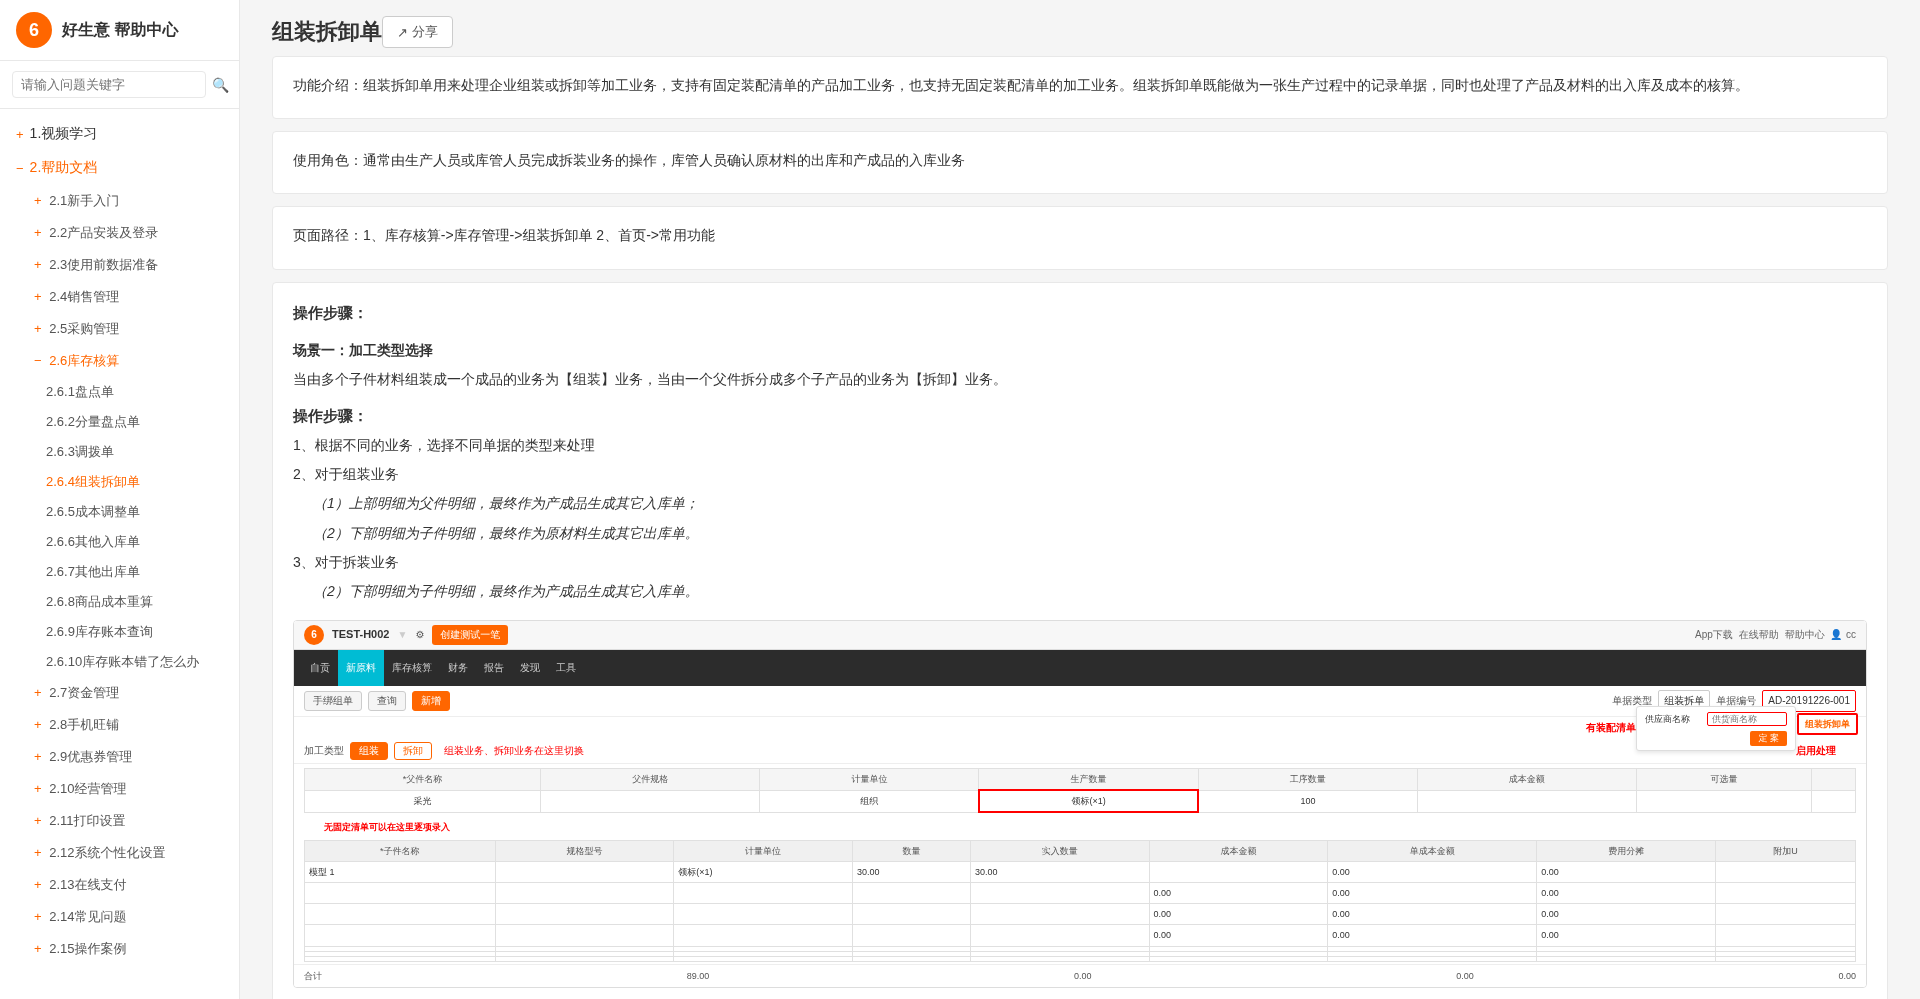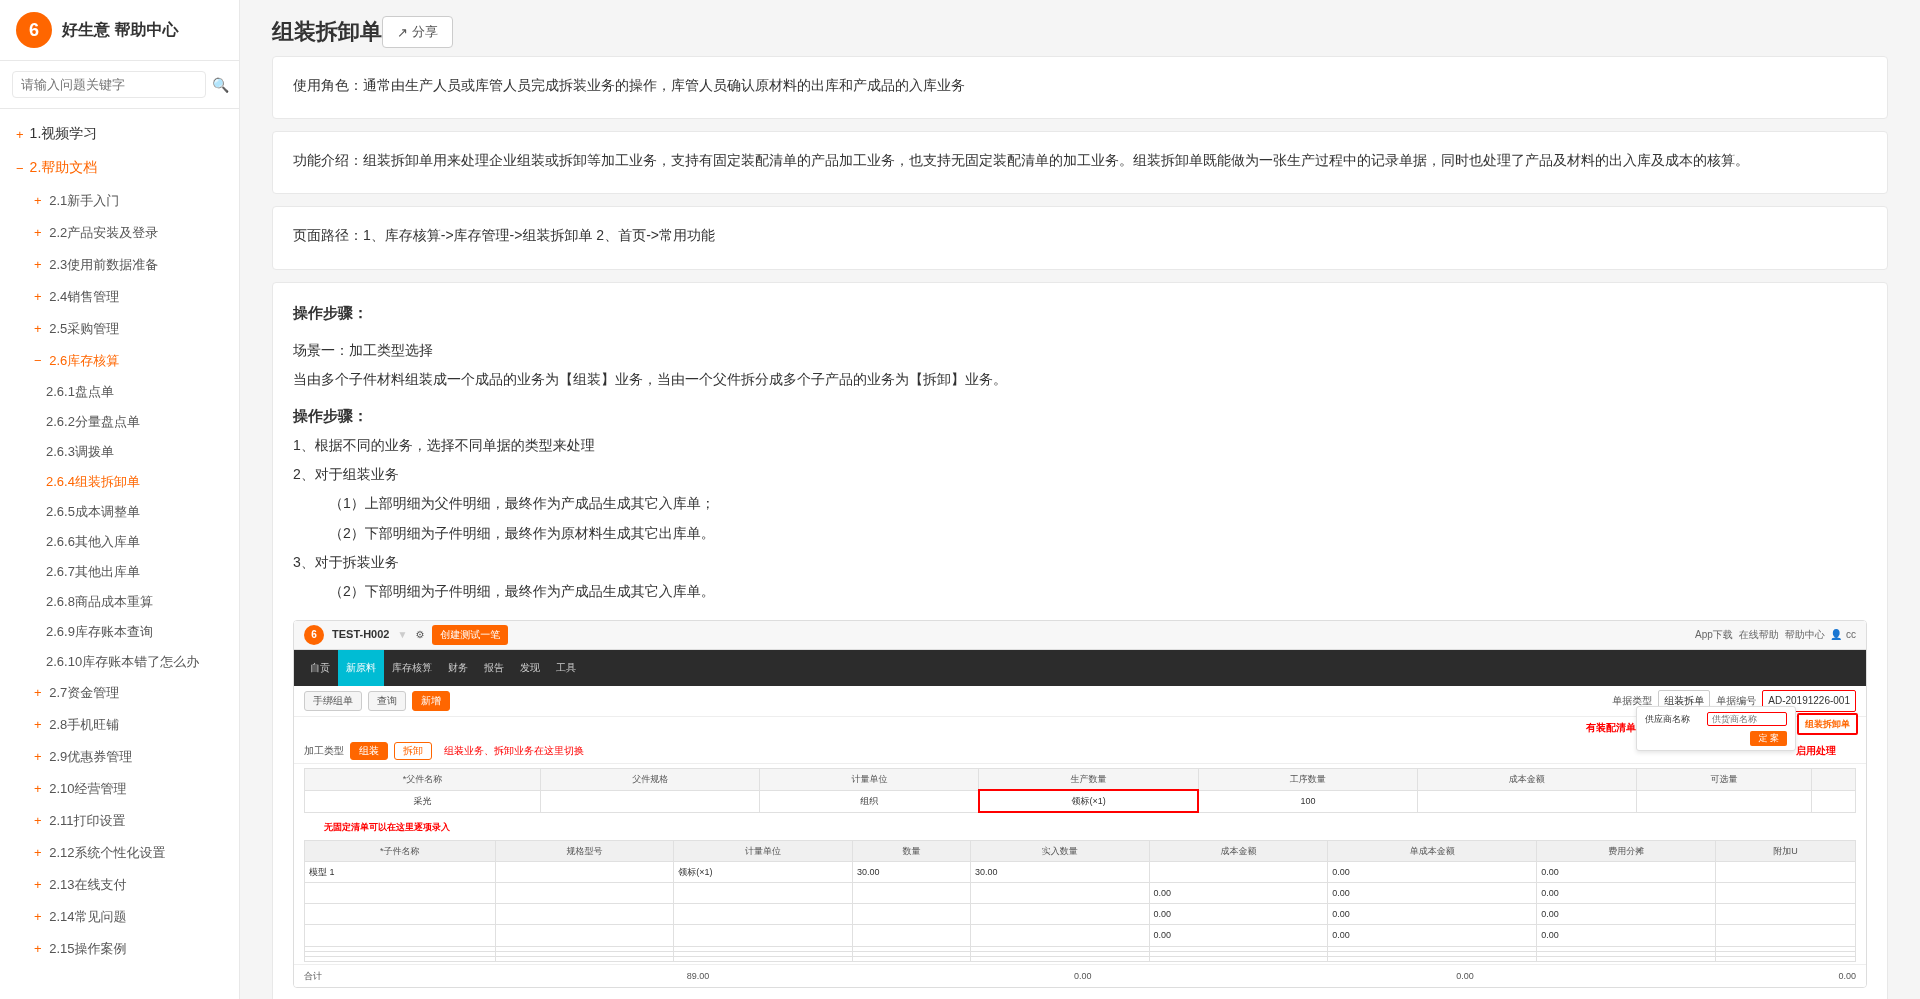--- a/index.html
+++ b/index.html
@@ -156,32 +156,32 @@
     }
     .content-card p { margin-bottom: 4px; }
 
     .section-title {
       font-weight: bold;
       font-size: 15px;
       margin-bottom: 8px;
       color: #333;
     }
     .scenario-title {
-      font-weight: normal;
+      font-weight: bold;
       font-size: 14px;
       margin: 12px 0 6px 0;
       color: #333;
     }
     .step-item {
       margin: 4px 0;
       color: #333;
       font-size: 14px;
       line-height: 1.8;
     }
-    .indent1 { margin-left: 36px; }
+    .indent1 { margin-left: 20px; font-style: italic; }
 
     
     .screenshot-container {
       margin-top: 16px;
       border: 1px solid #ddd;
       border-radius: 4px;
       background: #f0f0f0;
       overflow: hidden;
       position: relative;
     }
@@ -420,25 +420,25 @@
     <h1 class="page-title">组装拆卸单</h1>
     <button class="share-btn">
       <span style="font-size:13px">↗</span>
       <span>分享</span>
     </button>
   </div>
 
   <div class="main-content">
 
     <div class="content-card">
+      <p>功能介绍：组装拆卸单用来处理企业组装或拆卸等加工业务，支持有固定装配清单的产品加工业务，也支持无固定装配清单的加工业务。组装拆卸单既能做为一张生产过程中的记录单据，同时也处理了产品及材料的出入库及成本的核算。</p>
+    </div>
+
+    <div class="content-card">
       <p>使用角色：通常由生产人员或库管人员完成拆装业务的操作，库管人员确认原材料的出库和产成品的入库业务</p>
-    </div>
-
-    <div class="content-card">
-      <p>功能介绍：组装拆卸单用来处理企业组装或拆卸等加工业务，支持有固定装配清单的产品加工业务，也支持无固定装配清单的加工业务。组装拆卸单既能做为一张生产过程中的记录单据，同时也处理了产品及材料的出入库及成本的核算。</p>
     </div>
 
     <div class="content-card">
       <p>页面路径：1、库存核算-&gt;库存管理-&gt;组装拆卸单 2、首页-&gt;常用功能</p>
     </div>
 
     <div class="content-card">
       <p class="section-title">操作步骤：</p>
       <p class="scenario-title">场景一：加工类型选择</p>
       <p class="step-item">当由多个子件材料组装成一个成品的业务为【组装】业务，当由一个父件拆分成多个子产品的业务为【拆卸】业务。</p>

